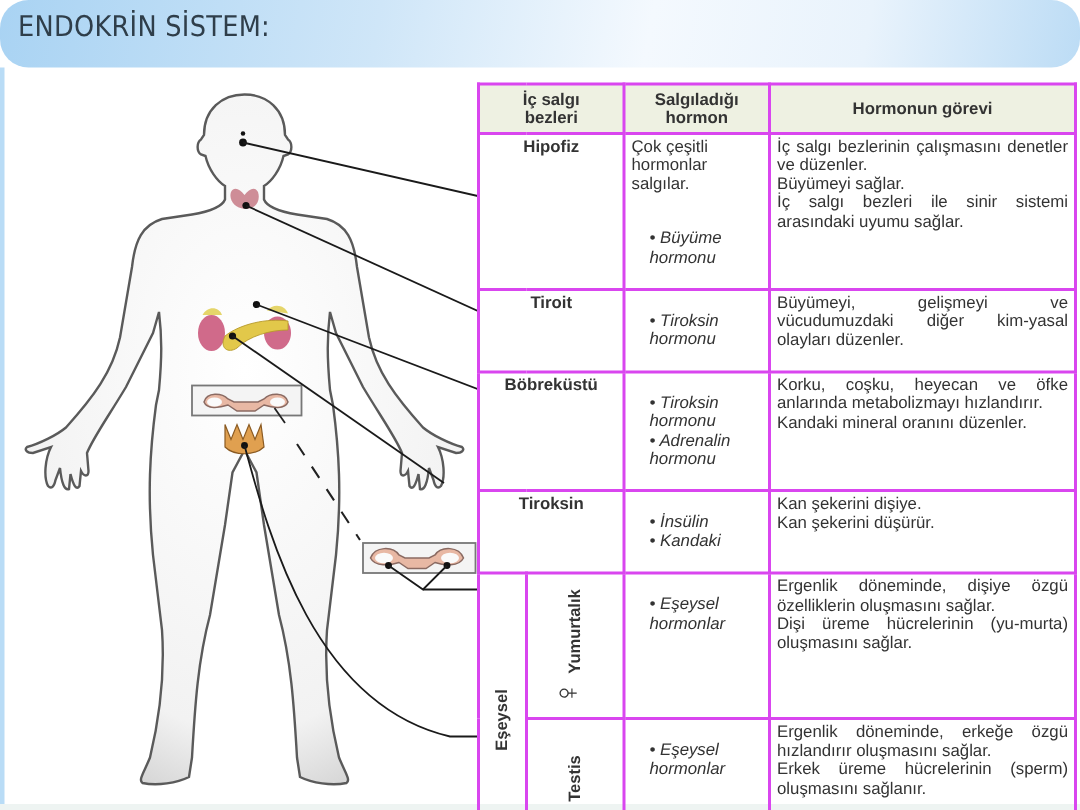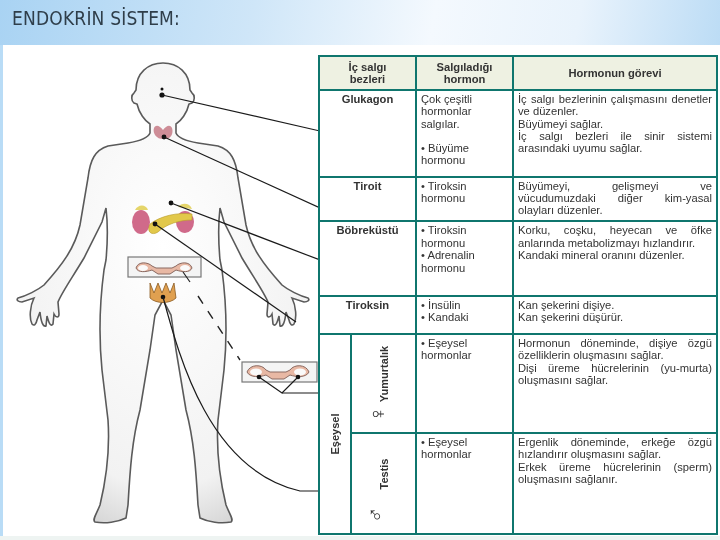--- a/index.html
+++ b/index.html
@@ -1,33 +1,33 @@
 <!DOCTYPE html>
 <html><head>
 <meta charset="utf-8">
 <style>
   html, body { margin:0; padding:0; }
   body { width:720px; height:540px; position:relative; overflow:hidden; background:#ffffff; font-family:"Liberation Sans", sans-serif; }
   .titlebar { position:absolute; left:0; top:0; width:720px; height:45px;
-    background: linear-gradient(100deg, #a9d3f3 0%, #cfe6f8 35%, #f4f9fe 60%, #e9f3fc 80%, #bcdcf5 100%); }
+    background: linear-gradient(100deg, #a9d3f3 0%, #cfe6f8 35%, #f4f9fe 60%, #e9f3fc 80%, #bcdcf5 100%); border-radius: 19px; }
   .title { position:absolute; left:12px; top:7px; font-family:"DejaVu Sans", sans-serif; font-size:19px; color:#2f3e4a; letter-spacing:0.2px; transform:scaleX(0.9); transform-origin:left center; }
   .leftstrip { position:absolute; left:0; top:45px; width:3px; height:495px; background:#b9dcf6; }
   .bottomstrip { position:absolute; left:0; top:536px; width:720px; height:4px; background:#eef4f2; }
   .figure { position:absolute; left:0; top:45px; width:320px; height:495px; }
   .table-wrap { position:absolute; left:318px; top:55px; width:398px; height:480px; }
   table.endo { border-collapse:collapse; width:398px; height:480px; table-layout:fixed; font-size:11.2px; color:#333; }
-  table.endo td, table.endo th { border:2px solid #0f766e; padding:2px 4px; vertical-align:top; line-height:12.4px; }
+  table.endo td, table.endo th { border:2px solid #d946ef; padding:2px 4px; vertical-align:top; line-height:12.4px; }
   table.endo th { background:#eef1e2; font-weight:bold; text-align:center; vertical-align:middle; font-size:11.2px; color:#333; line-height:12px; }
   td.gland { text-align:center; vertical-align:middle; font-weight:bold; }
   td.desc { text-align:justify; }
   td.sexgroup { padding:0; position:relative; border-right:1px solid #555; }
   td.sexgland { padding:0; position:relative; border-left:1px solid #555; }
   .vtext { position:absolute; left:50%; top:50%; transform:translate(-50%,-50%) rotate(-90deg); white-space:nowrap; font-weight:bold; font-size:11px; }
   .sym { position:absolute; }
-  ul { margin:0; padding:0; list-style:none; }
+  ul { margin:12px; padding:0; list-style:none;font-style:italic; }
   li::before { content:"• "; }
 </style>
 </head>
 <body>
 
 <div class="titlebar">
   <div class="title">ENDOKRİN SİSTEM:</div>
 </div>
 <div class="leftstrip"></div>
 <div class="bottomstrip"></div>
@@ -140,21 +140,21 @@
       <th>
         <div>Salgıladığı</div>
         <div>hormon</div>
       </th>
       <th>
         <div>Hormonun görevi</div>
       </th>
     </tr>
 
     <tr style="height:85px">
-      <td colspan="2" class="gland">Glukagon</td>
+      <td colspan="2" class="gland">Hipofiz</td>
       <td>
         <div>Çok çeşitli hormonlar salgılar.</div>
         <div style="height:12px"></div>
         <ul>
               <li>Büyüme hormonu</li>
             </ul>
       </td>
       <td class="desc">
         <div>İç salgı bezlerinin çalışmasını denetler ve düzenler.</div>
         <div>Büyümeyi sağlar.</div>
@@ -209,21 +209,21 @@
       <td class="sexgland">
         <span class="vtext" style="top:40%">Yumurtalık</span>
         <span class="sym" style="left:18px; top:68px; font-size:22px; line-height:22px; transform:rotate(-90deg);">♀</span>
       </td>
       <td>
         <ul>
               <li>Eşeysel hormonlar</li>
             </ul>
       </td>
       <td class="desc">
-        <div>Hormonun döneminde, dişiye özgü özelliklerin oluşmasını sağlar.</div>
+        <div>Ergenlik döneminde, dişiye özgü özelliklerin oluşmasını sağlar.</div>
         <div>Dişi üreme hücrelerinin (yu-murta) oluşmasını sağlar.</div>
       </td>
     </tr>
 
     <tr style="height:99px">
       <td class="sexgland">
         <span class="vtext" style="top:40%">Testis</span>
         <span class="sym" style="left:16px; top:70px; font-size:22px; line-height:22px; transform:rotate(-90deg);">♂</span>
       </td>
       <td>

